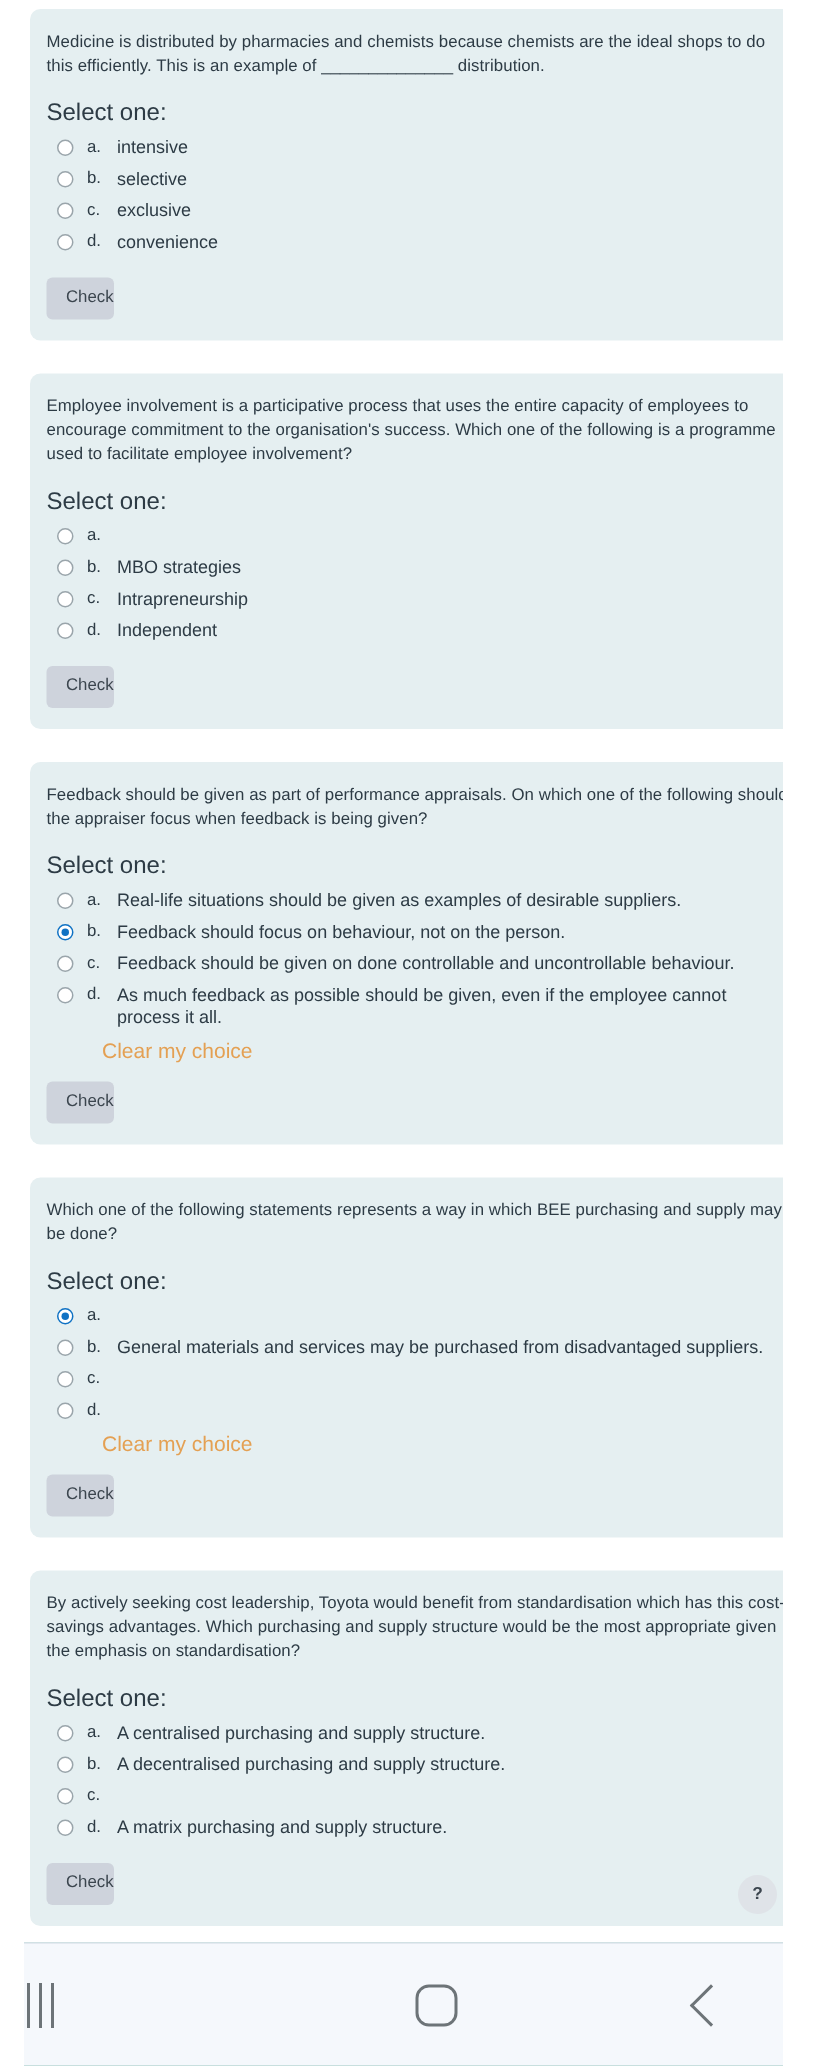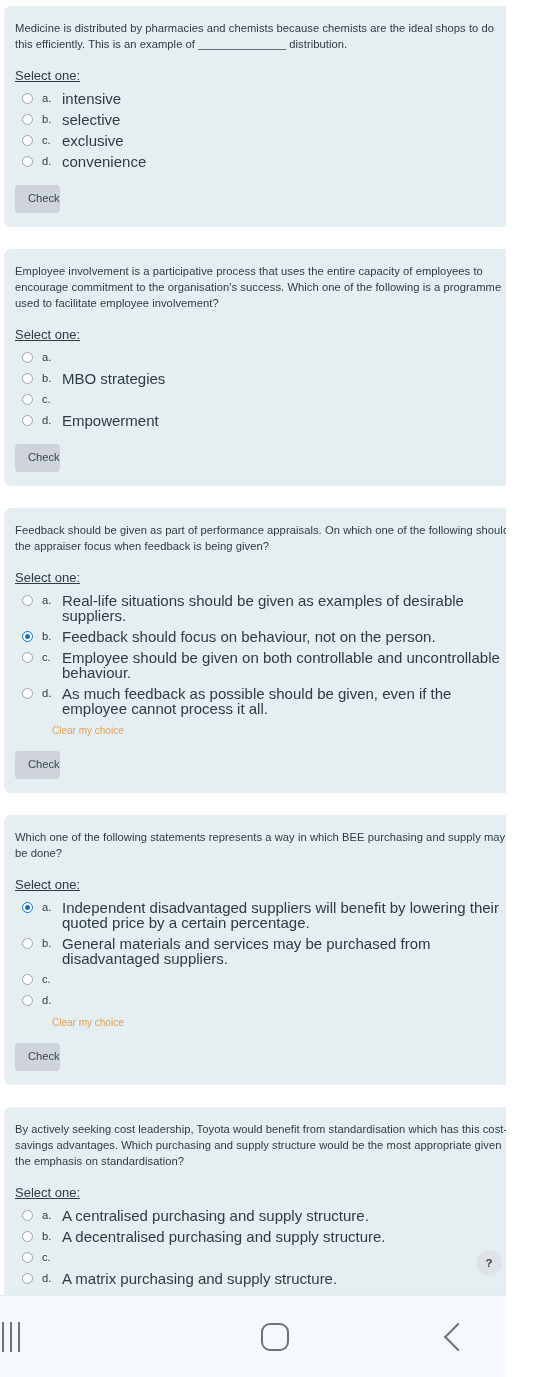--- a/index.html
+++ b/index.html
@@ -10,20 +10,21 @@
     font-family: "Liberation Sans", sans-serif;
     overflow: hidden;
   }
 
   #app {
     position: relative;
     width: 506px;
     height: 1377px;
     background: #0f766e;
     overflow: hidden;
+    margin-left: 16px;
   }
 
   
   .quiz-scroll {
     position: absolute;
     top: 0; left: 0;
     width: 549px;
     height: 1295px;
     overflow: hidden;
     background: #ffffff;
@@ -40,25 +41,24 @@
 
   .q-text {
     font-size: 11.2px;
     line-height: 16px;
     color: #2d3b45;
     margin: 0 0 16px 0;
     letter-spacing: .005em;
   }
 
   .select-one {
-    font-size: 13px;
+    font-size: 16px;
     line-height: 15px;
     color: #2d3b45;
     margin: 0 0 5px 0;
-    text-decoration: underline;
   }
 
   .answers { margin: 0; padding: 0; list-style: none; }
 
   .ans-row {
     display: flex;
     align-items: flex-start;
     padding: 3px 0 3px 0;
     min-height: 21px;
   }
@@ -91,30 +91,30 @@
     flex: 0 0 auto;
     width: 20px;
     margin-left: 9px;
     font-size: 11.2px;
     line-height: 15px;
     color: #2d3b45;
   }
 
   .ans-text {
     flex: 1 1 auto;
-    font-size: 15px;
+    font-size: 12px;
     line-height: 15px;
     color: #2d3b45;
     padding-right: 4px;
   }
 
   .clear-choice {
     display: block;
     margin: 4px 0 0 37px;
-    font-size: 10px;
+    font-size: 14px;
     line-height: 15px;
     color: #e4a053;
     text-decoration: none;
     cursor: pointer;
   }
 
   .check-btn {
     display: inline-block;
     margin-top: 13px;
     padding: 7px 0 8px 13px;
@@ -226,54 +226,54 @@
               <span class="ans-letter">a.</span>
             </li>
             <li class="ans-row">
               <span class="radio"></span>
               <span class="ans-letter">b.</span>
               <span class="ans-text">MBO strategies</span>
             </li>
             <li class="ans-row">
               <span class="radio"></span>
               <span class="ans-letter">c.</span>
-            </li>
-            <li class="ans-row">
-              <span class="radio"></span>
-              <span class="ans-letter">d.</span>
-              <span class="ans-text">Empowerment</span>
+              <span class="ans-text">Intrapreneurship</span>
+            </li>
+            <li class="ans-row">
+              <span class="radio"></span>
+              <span class="ans-letter">d.</span>
+              <span class="ans-text">Independent</span>
             </li>
           </ul><button class="check-btn">Check</button></div>
         <div class="q-card"><p class="q-text">Feedback should be given as part of performance appraisals. On which one of the following should the appraiser focus when feedback is being given?</p><div class="select-one">Select one:</div><ul class="answers">
             <li class="ans-row">
               <span class="radio"></span>
               <span class="ans-letter">a.</span>
               <span class="ans-text">Real-life situations should be given as examples of desirable suppliers.</span>
             </li>
             <li class="ans-row">
               <span class="radio checked"></span>
               <span class="ans-letter">b.</span>
               <span class="ans-text">Feedback should focus on behaviour, not on the person.</span>
             </li>
             <li class="ans-row">
               <span class="radio"></span>
               <span class="ans-letter">c.</span>
-              <span class="ans-text">Employee should be given on both controllable and uncontrollable behaviour.</span>
+              <span class="ans-text">Feedback should be given on done controllable and uncontrollable behaviour.</span>
             </li>
             <li class="ans-row">
               <span class="radio"></span>
               <span class="ans-letter">d.</span>
               <span class="ans-text">As much feedback as possible should be given, even if the employee cannot process it all.</span>
             </li>
           </ul><a class="clear-choice">Clear my choice</a><button class="check-btn">Check</button></div>
         <div class="q-card"><p class="q-text">Which one of the following statements represents a way in which BEE purchasing and supply may be done?</p><div class="select-one">Select one:</div><ul class="answers">
             <li class="ans-row">
               <span class="radio checked"></span>
               <span class="ans-letter">a.</span>
-              <span class="ans-text">Independent disadvantaged suppliers will benefit by lowering their quoted price by a certain percentage.</span>
             </li>
             <li class="ans-row">
               <span class="radio"></span>
               <span class="ans-letter">b.</span>
               <span class="ans-text">General materials and services may be purchased from disadvantaged suppliers.</span>
             </li>
             <li class="ans-row">
               <span class="radio"></span>
               <span class="ans-letter">c.</span>
             </li>

